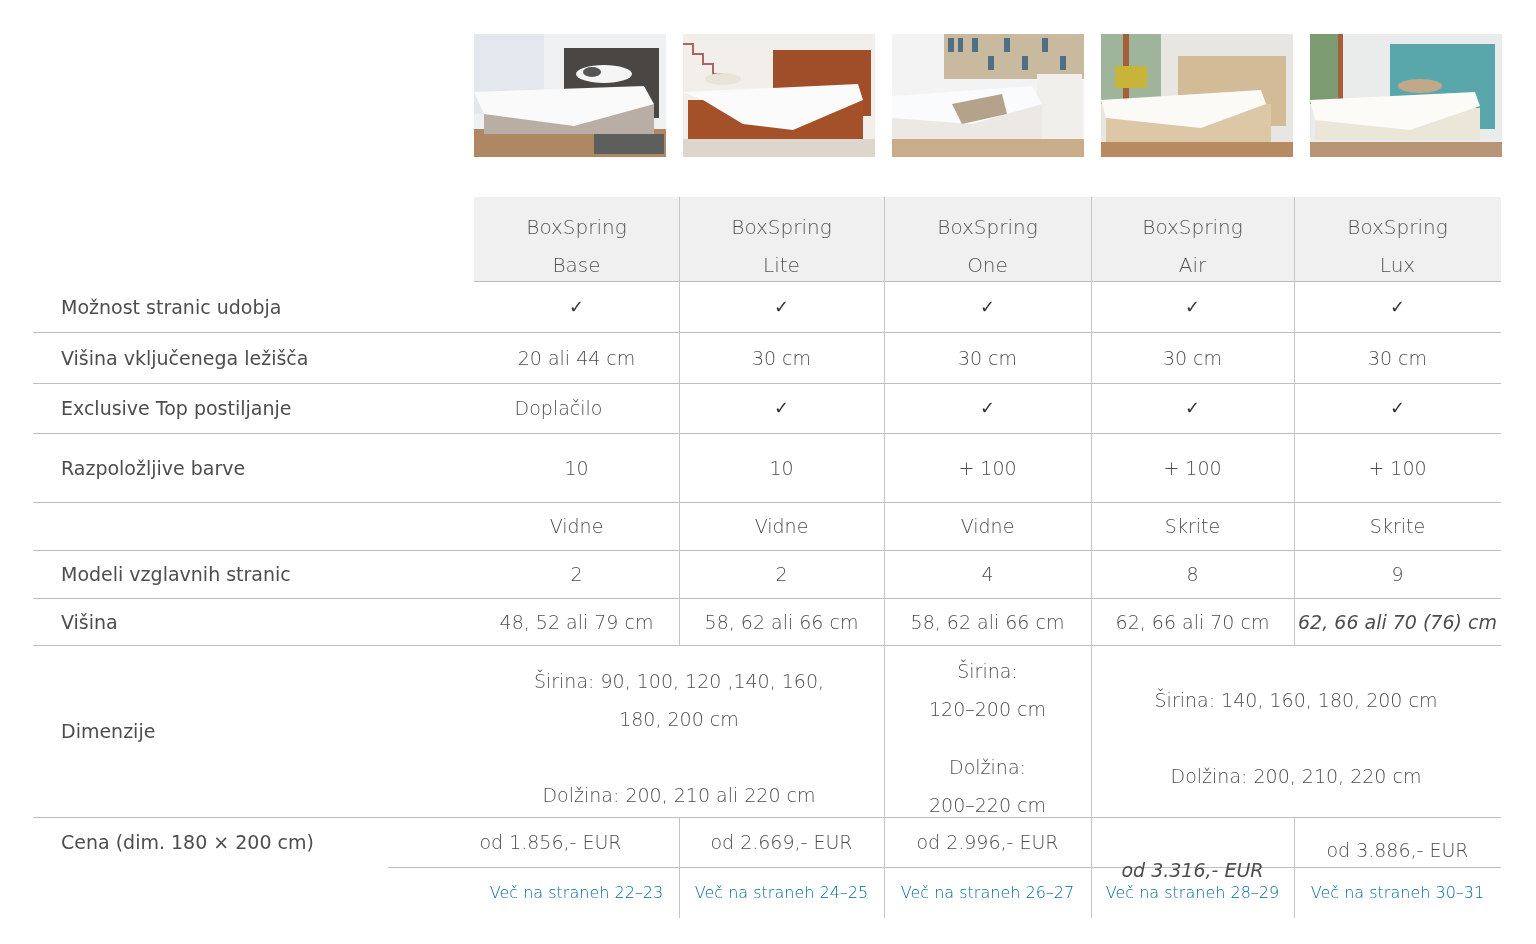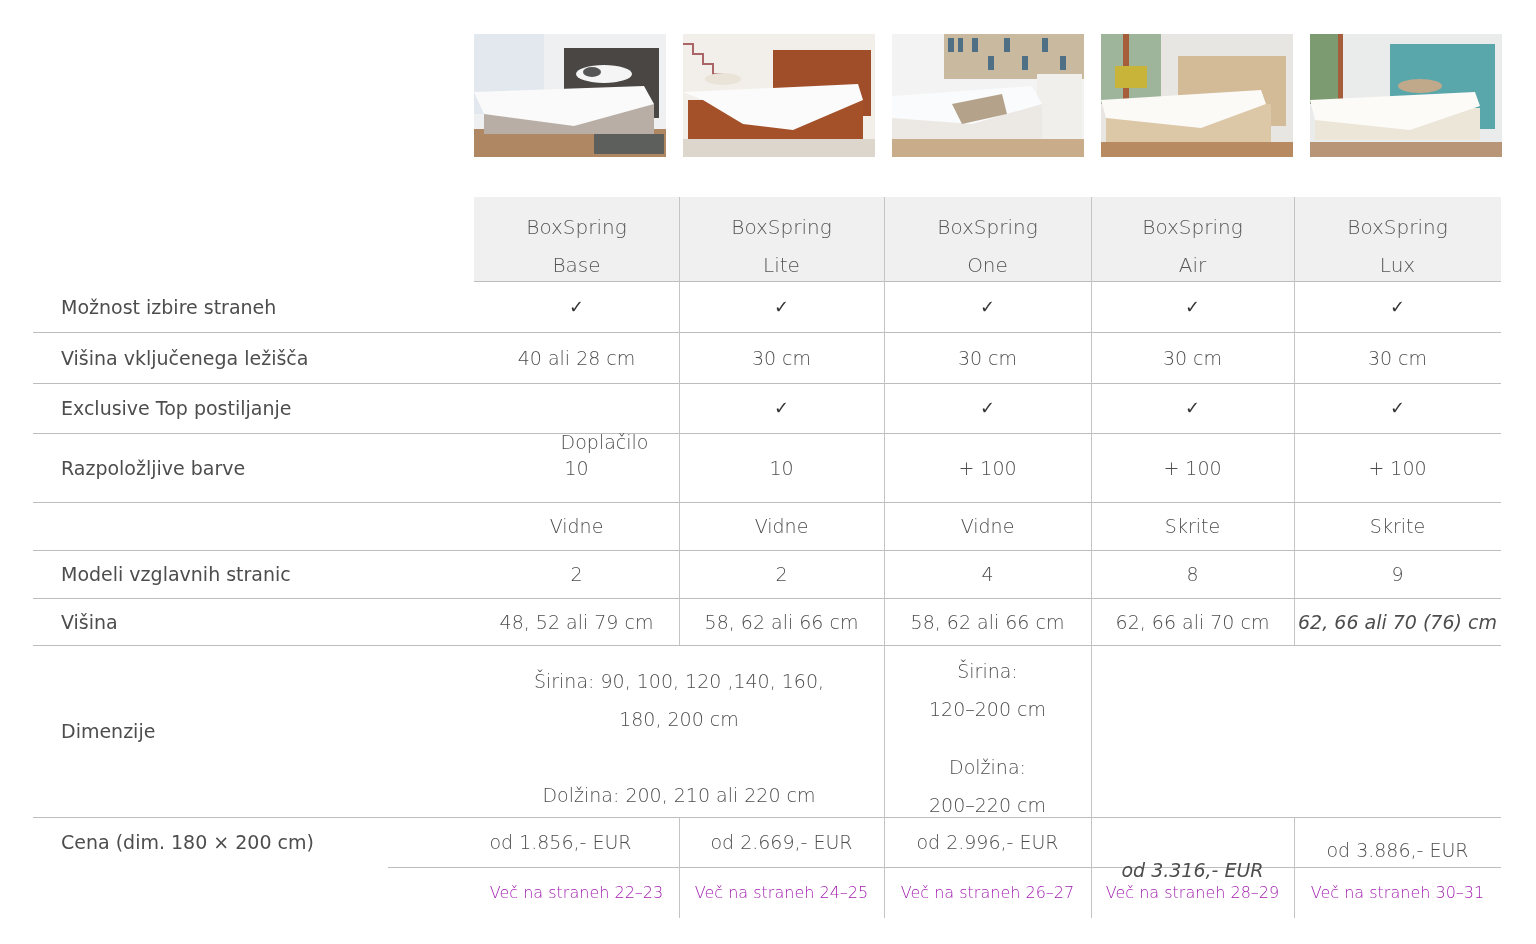--- a/index.html
+++ b/index.html
@@ -14,21 +14,21 @@
   .hline { position:absolute; height:1px; background:#bdbdbd; }
   .vline { position:absolute; width:1px; background:#c4c4c4; }
 
   .cell { position:absolute; display:flex; align-items:center; justify-content:center;
           text-align:center; font-size:19px; line-height:24px; color:#4d4d4d;
           font-weight:300; }
   .label { position:absolute; left:61px; display:flex; align-items:center;
            font-size:19px; color:#4d4d4d; }
   .hdr-cell { font-size:20px; line-height:24px; color:#555; }
   .check { font-size:18px; color:#333; }
-  .small { font-size:16px; color:#a21caf; }
+  .small { font-size:16px; color:#0369a1; }
   .multi { flex-direction:column; }
   .multi span { display:block;margin-top:14px; }
   .gap { height:24px; }
 </style>
 </head>
 <body>
 
 <div class="photos">
   <div class="photo" style="left:0px">
     <svg viewBox="0 0 192 123">
@@ -136,36 +136,36 @@
   <div class="hline" style="left:33px;top:817px;width:1468px;"></div>
   <div class="hline" style="left:388px;top:867px;width:1113px;"></div>
 
   <div class="vline" style="left:679px;top:197px;height:448px;"></div>
   <div class="vline" style="left:884px;top:197px;height:721px;"></div>
   <div class="vline" style="left:1091px;top:197px;height:721px;"></div>
   <div class="vline" style="left:1294px;top:197px;height:448px;"></div>
   <div class="vline" style="left:679px;top:817px;height:101px;"></div>
   <div class="vline" style="left:1294px;top:817px;height:101px;"></div>
 
-  <div class="label" style="top:281px;height:51px;">Možnost izbire straneh</div>
+  <div class="label" style="top:281px;height:51px;">Možnost stranic udobja</div>
   <div class="cell check" style="left:474px;top:281px;width:205px;height:51px;">✓</div>
   <div class="cell check" style="left:679px;top:281px;width:205px;height:51px;">✓</div>
   <div class="cell check" style="left:884px;top:281px;width:207px;height:51px;">✓</div>
   <div class="cell check" style="left:1091px;top:281px;width:203px;height:51px;">✓</div>
   <div class="cell check" style="left:1294px;top:281px;width:207px;height:51px;">✓</div>
 
   <div class="label" style="top:332px;height:51px;">Višina vključenega ležišča</div>
-  <div class="cell" style="left:474px;top:332px;width:205px;height:51px;">40 ali 28 cm</div>
+  <div class="cell" style="left:474px;top:332px;width:205px;height:51px;">20 ali 44 cm</div>
   <div class="cell" style="left:679px;top:332px;width:205px;height:51px;">30 cm</div>
   <div class="cell" style="left:884px;top:332px;width:207px;height:51px;">30 cm</div>
   <div class="cell" style="left:1091px;top:332px;width:203px;height:51px;">30 cm</div>
   <div class="cell" style="left:1294px;top:332px;width:207px;height:51px;">30 cm</div>
 
   <div class="label" style="top:383px;height:50px;">Exclusive Top postiljanje</div>
-  <div class="cell" style="left:502px;top:383px;width:205px;height:50px;margin-top:34px;">Doplačilo</div>
+  <div class="cell" style="left:456px;top:383px;width:205px;height:50px;">Doplačilo</div>
   <div class="cell check" style="left:679px;top:383px;width:205px;height:50px;">✓</div>
   <div class="cell check" style="left:884px;top:383px;width:207px;height:50px;">✓</div>
   <div class="cell check" style="left:1091px;top:383px;width:203px;height:50px;">✓</div>
   <div class="cell check" style="left:1294px;top:383px;width:207px;height:50px;">✓</div>
 
   <div class="label" style="top:433px;height:69px;">Razpoložljive barve</div>
   <div class="cell" style="left:474px;top:433px;width:205px;height:69px;">10</div>
   <div class="cell" style="left:679px;top:433px;width:205px;height:69px;">10</div>
   <div class="cell" style="left:884px;top:433px;width:207px;height:69px;">+ 100</div>
   <div class="cell" style="left:1091px;top:433px;width:203px;height:69px;">+ 100</div>
@@ -198,23 +198,28 @@
     <span class="gap"></span>
     <span>Dolžina: 200, 210 ali 220 cm</span>
   </div>
   <div class="cell multi" style="left:884px;top:645px;width:207px;height:172px;">
     <span>Širina:</span>
     <span>120–200 cm</span>
     <span class="gap"></span>
     <span>Dolžina:</span>
     <span>200–220 cm</span>
   </div>
+  <div class="cell multi" style="left:1091px;top:645px;width:410px;height:172px;">
+    <span>Širina: 140, 160, 180, 200 cm</span>
+    <span class="gap"></span>
+    <span>Dolžina: 200, 210, 220 cm</span>
+  </div>
 
   <div class="label" style="top:817px;height:50px;">Cena (dim. 180 × 200 cm)</div>
-  <div class="cell" style="left:458px;top:817px;width:205px;height:50px;">od 1.856,- EUR</div>
+  <div class="cell" style="left:448px;top:817px;width:205px;height:50px;">od 1.856,- EUR</div>
   <div class="cell" style="left:679px;top:817px;width:205px;height:50px;">od 2.669,- EUR</div>
   <div class="cell" style="left:884px;top:817px;width:207px;height:50px;">od 2.996,- EUR</div>
   <div class="cell" style="left:1091px;top:845px;width:203px;height:50px;font-style:italic;">od 3.316,- EUR</div>
   <div class="cell" style="left:1294px;top:817px;width:207px;height:50px;margin-top:8px;">od 3.886,- EUR</div>
 
   <div class="cell small" style="left:474px;top:867px;width:205px;height:51px;">Več na straneh 22–23</div>
   <div class="cell small" style="left:679px;top:867px;width:205px;height:51px;">Več na straneh 24–25</div>
   <div class="cell small" style="left:884px;top:867px;width:207px;height:51px;">Več na straneh 26–27</div>
   <div class="cell small" style="left:1091px;top:867px;width:203px;height:51px;">Več na straneh 28–29</div>
   <div class="cell small" style="left:1294px;top:867px;width:207px;height:51px;">Več na straneh 30–31</div>

